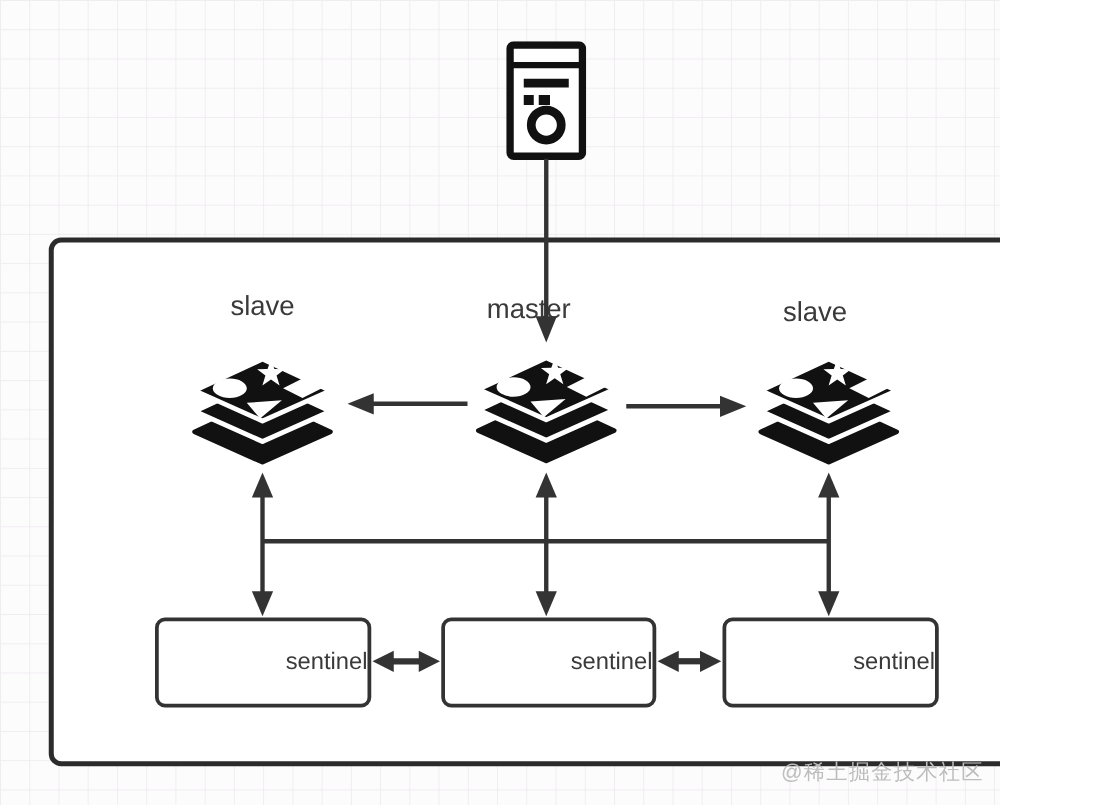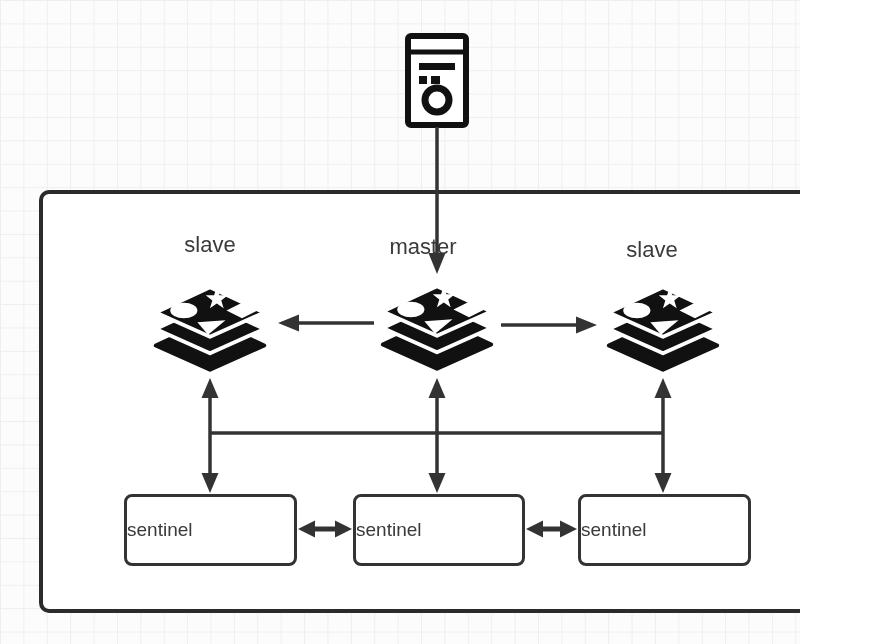--- a/index.html
+++ b/index.html
@@ -29,21 +29,21 @@
     transform:translateX(-50%);
     font-size:22px;
     color:#3a3a3a;
     white-space:nowrap;
   }
   .sentinel-box{
     box-sizing:border-box;
     background:#ffffff;
     border:3px solid #333333;
     border-radius:8px;
-    display:flex;align-items:center;justify-content:flex-start;
+    display:flex;align-items:center;justify-content:flex-end;
     font-size:19px;color:#3a3a3a;
   }
   .watermark{
     right:13px;top:606px;
     font-size:17px;
     color:#bdbdbd;
     letter-spacing:1px;
     white-space:nowrap;
   }
   svg{display:block;}
@@ -148,14 +148,15 @@
       <polygon points="352,529 335,520.5 335,537.5" fill="#333" stroke="none"></polygon>
     </g>
 
     <g>
       <line x1="540" y1="529" x2="564" y2="529" stroke-width="5"></line>
       <polygon points="526,529 543,520.5 543,537.5" fill="#333" stroke="none"></polygon>
       <polygon points="577,529 560,520.5 560,537.5" fill="#333" stroke="none"></polygon>
     </g>
   </svg>
 
+  <div class="abs watermark">@稀土掘金技术社区</div>
 
 </div>
 
 </body></html>

